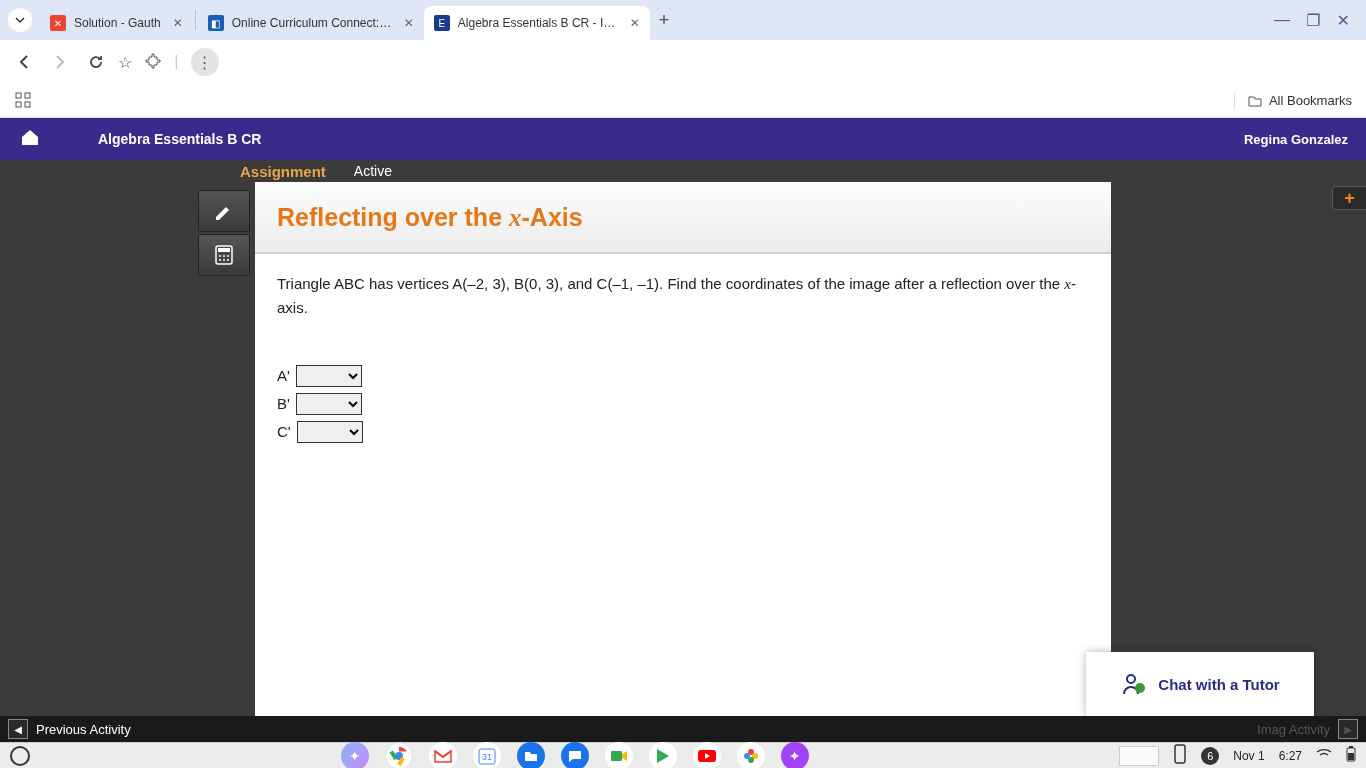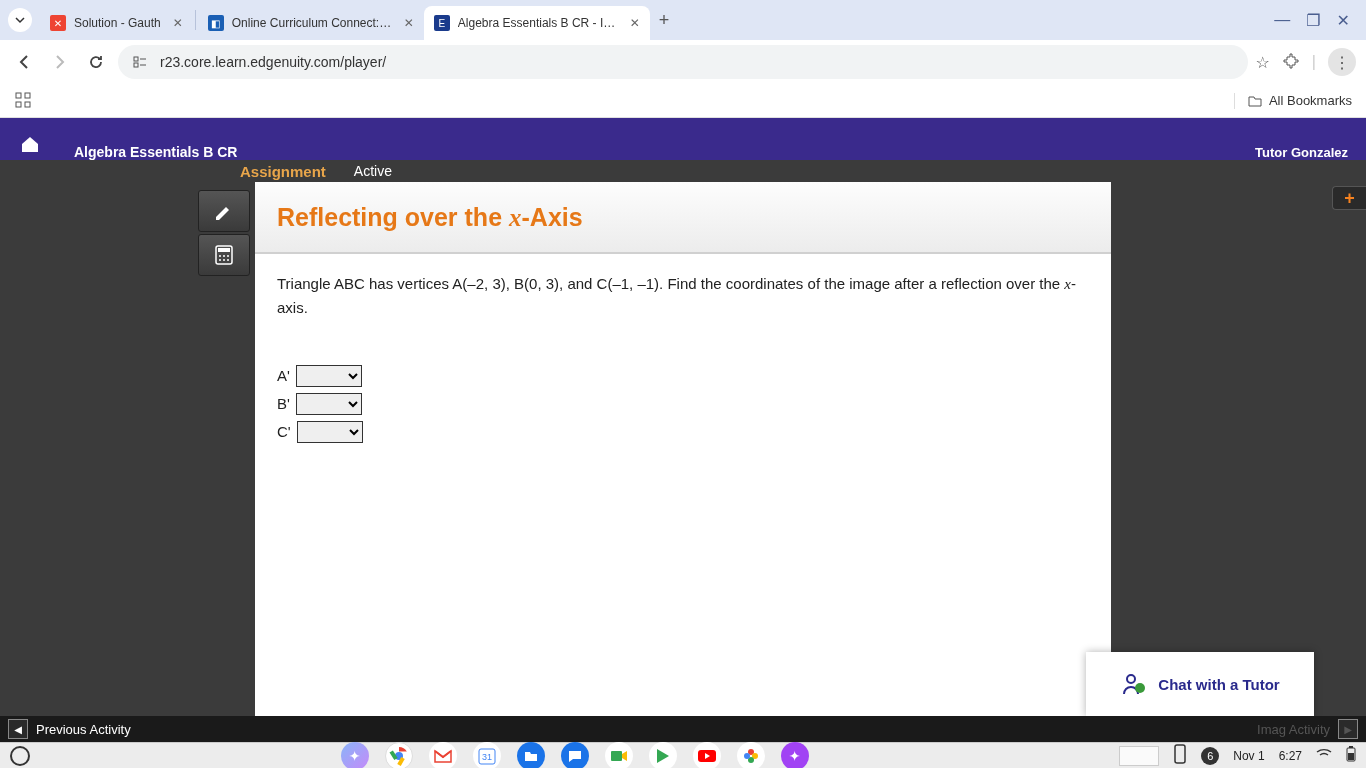--- a/index.html
+++ b/index.html
@@ -26,21 +26,21 @@
 .url-prefix { width: 20px; height: 20px; display: flex; align-items: center; justify-content: center; }
 .addr-icons { display: flex; gap: 12px; align-items: center; color: #555; }
 .addr-icons .menu-dots { width: 28px; height: 28px; border-radius: 14px; background: #e4e4e4; display: flex; align-items: center; justify-content: center; }
 
 
 .bookmark-bar { height: 34px; background: #fff; display: flex; align-items: center; padding: 0 14px; border-bottom: 1px solid #e0e0e0; }
 .grid-icon { width: 20px; height: 20px; color: #555; }
 .bm-right { margin-left: auto; display: flex; align-items: center; gap: 6px; font-size: 13px; color: #333; border-left: 1px solid #ddd; padding-left: 12px; }
 
 
-.edg-header { height: 42px; background: #3a2a8c; display: flex; align-items: flex-end; padding: 0 18px; color: #fff; font-size: 14px; font-weight: bold; }
+.edg-header { height: 42px; background: #3a2a8c; display: flex; align-items: center; padding: 0 18px; color: #fff; font-size: 14px; font-weight: bold; gap: 24px; }
 .home-icon { width: 28px; height: 28px; margin-right: 28px; }
 .user-name { margin-left: auto; font-size: 13px; }
 
 
 .main-wrap { position: absolute; top: 160px; bottom: 52px; left: 0; right: 0; background: #3b3b3b; }
 .assignment-bar { position: absolute; left: 240px; top: 0; height: 22px; display: flex; align-items: center; gap: 28px; color: #fff; font-size: 14px; }
 .assignment-bar .label-asg { color: #e8a54a; font-weight: bold; font-size: 15px; }
 
 .tool-col { position: absolute; left: 198px; top: 30px; width: 52px; }
 .tool-btn { width: 52px; height: 42px; background: #4a4a4a; border: 1px solid #222; display: flex; align-items: center; justify-content: center; color: #fff; font-size: 20px; cursor: pointer; margin-bottom: 2px; border-radius: 3px; background-image: linear-gradient(#555,#3a3a3a); }
@@ -114,30 +114,20 @@
   <div class="nav-btn disabled">
     <svg width="18" height="18" viewBox="0 0 18 18">
         <path d="M6 3l6 6-6 6" stroke="#bbb" stroke-width="2" fill="none"></path>
       </svg>
   </div>
   <div class="nav-btn">
     <svg width="18" height="18" viewBox="0 0 18 18">
         <path d="M14 9a5 5 0 1 1-1.5-3.5M14 3v3h-3" stroke="#444" stroke-width="1.8" fill="none"></path>
       </svg>
   </div>
-  <div class="url-bar">
-    <span class="url-prefix">
-      <svg width="16" height="16" viewBox="0 0 16 16">
-          <rect x="2" y="3" width="4" height="4" stroke="#555" fill="none"></rect>
-          <rect x="2" y="9" width="4" height="4" stroke="#555" fill="none"></rect>
-          <path d="M8 5h6M8 11h6" stroke="#555"></path>
-        </svg>
-    </span>
-    <span>r23.core.learn.edgenuity.com/player/</span>
-  </div>
   <div class="addr-icons">
     <span>☆</span>
     <span>
       <svg width="18" height="18" viewBox="0 0 18 18">
           <path d="M5 6h3V3h2v3h3v3h3v2h-3v3h-3v3h-2v-3H5v-3H2V9h3z" stroke="#555" fill="none"></path>
         </svg>
     </span>
     <span style="color:#ccc">|</span>
     <span class="menu-dots">⋮</span>
   </div>
@@ -160,21 +150,21 @@
   </div>
 </div>
 
 <div class="edg-header">
   <span class="home-icon">
     <svg width="24" height="24" viewBox="0 0 24 24">
         <path d="M4 12L12 5l8 7v8H4z" fill="#fff"></path>
       </svg>
   </span>
   <span>Algebra Essentials B CR</span>
-  <span class="user-name">Tutor Gonzalez</span>
+  <span class="user-name">Regina Gonzalez</span>
 </div>
 
 <div class="main-wrap">
   <div class="assignment-bar">
     <span class="label-asg">Assignment</span>
     <span>Active</span>
   </div>
 
   <div class="tool-col">
     <div class="tool-btn">

